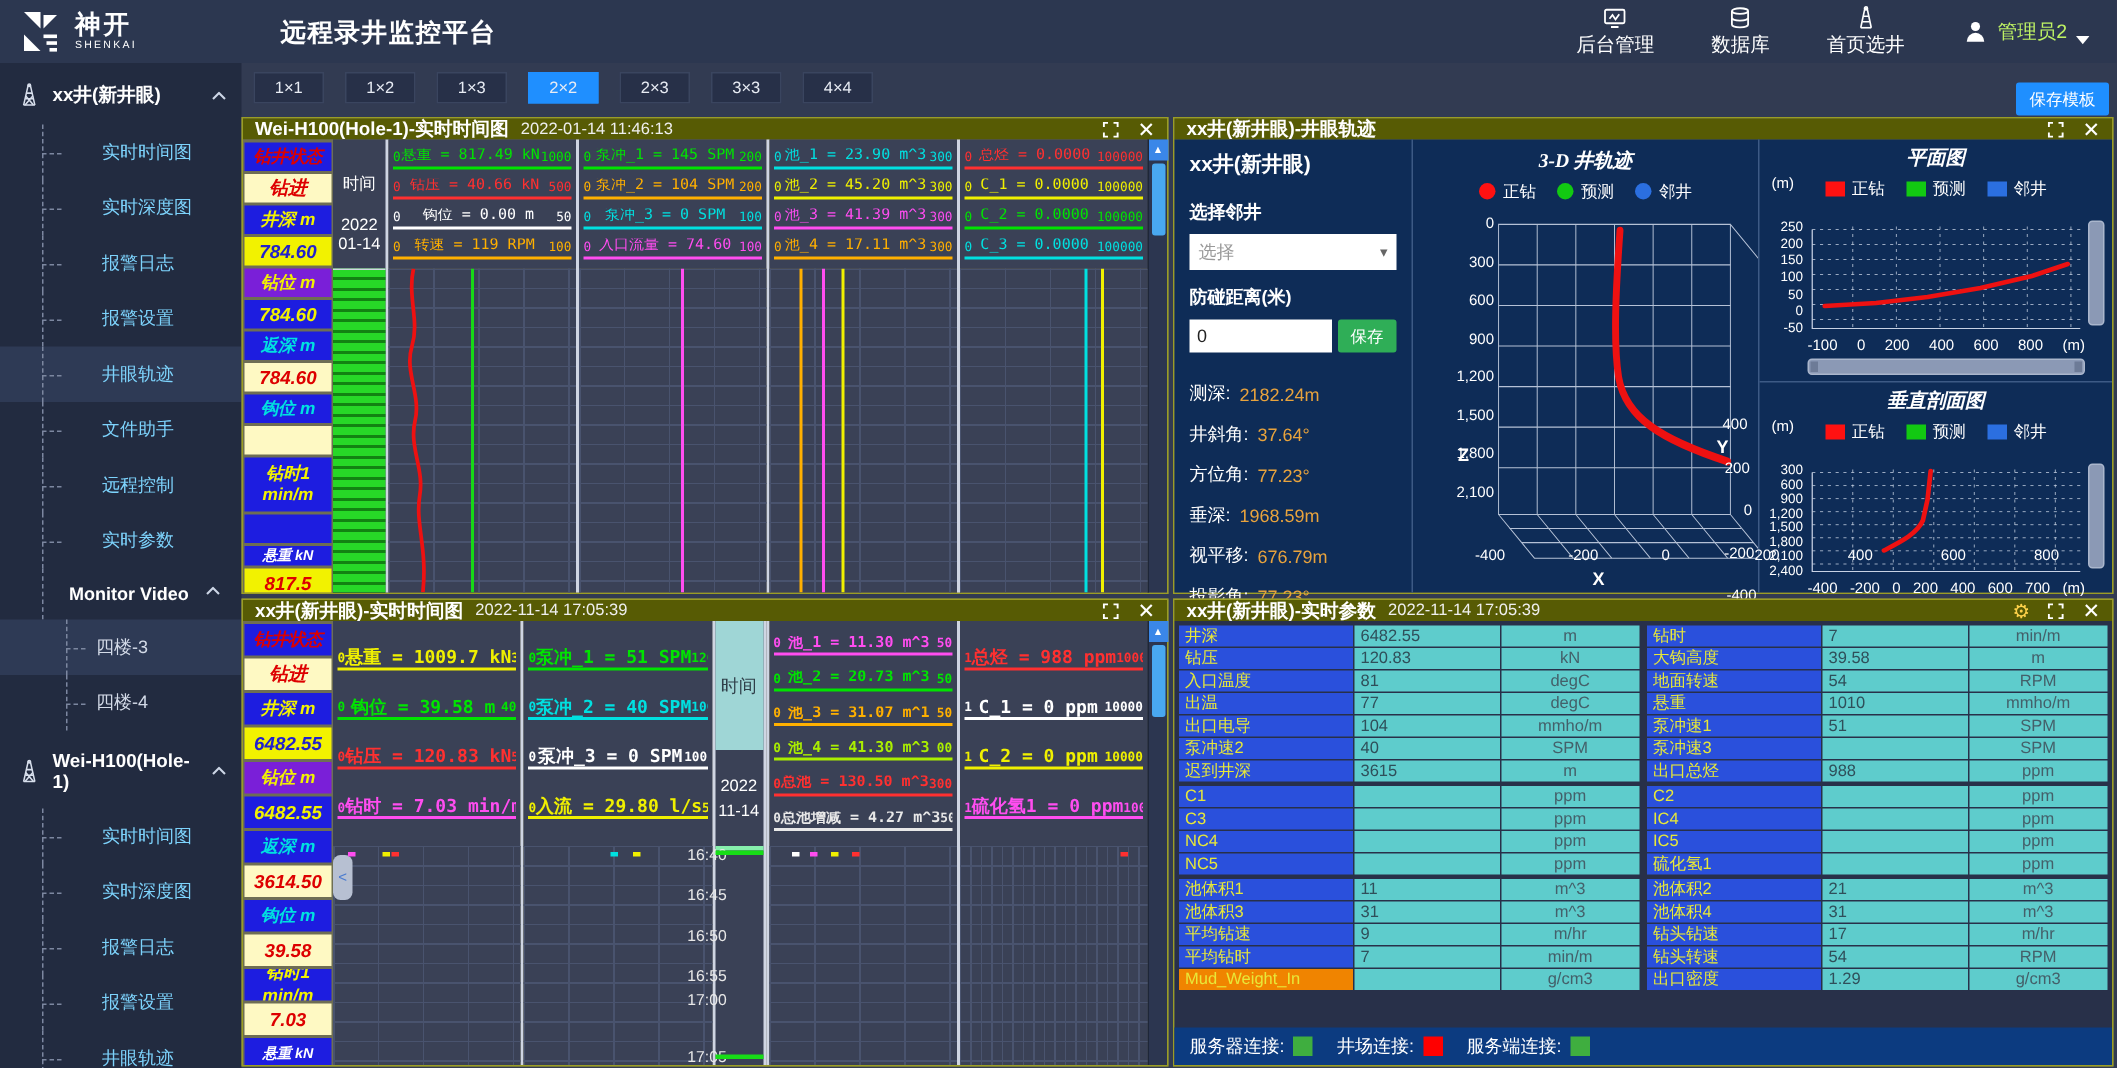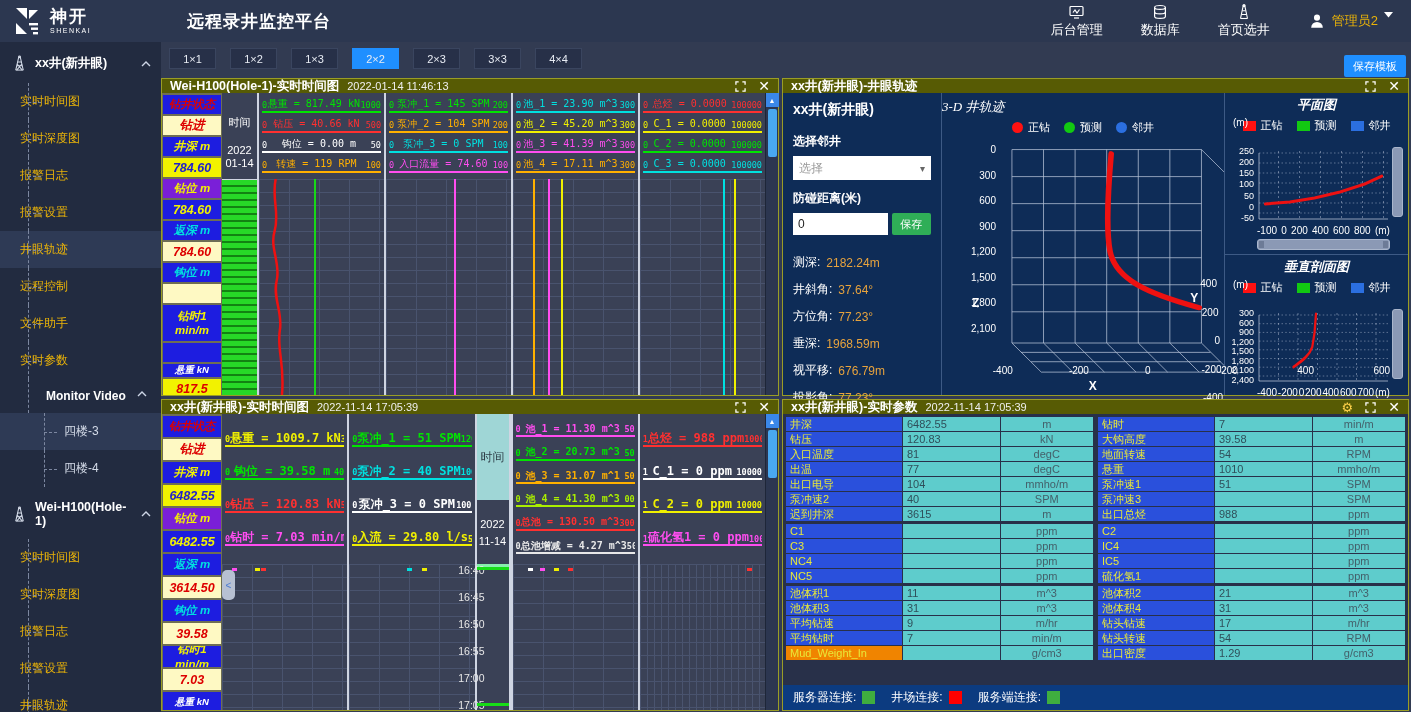--- a/index.html
+++ b/index.html
@@ -9,33 +9,33 @@
 
 .topbar{position:absolute;left:0;top:0;width:1411px;height:42px;background:#2c3750;display:flex;align-items:center;z-index:9}
 .logo-wrap{width:161px;display:flex;align-items:center;padding-left:12px;gap:8px}
 .logo-glyph{width:30px;height:30px}
 .brand{color:#fff;line-height:1}
 .brand .cn{font-size:17px;font-weight:bold;letter-spacing:2px}
 .brand .en{font-size:7px;letter-spacing:1.5px;margin-top:2px}
 .app-title{color:#fff;font-size:17px;font-weight:bold;margin-left:26px;letter-spacing:1px}
 .top-nav{margin-left:auto;display:flex;align-items:center;gap:38px;margin-right:18px}
 .nav-item{display:flex;flex-direction:column;align-items:center;color:#fff;font-size:13px;gap:1px;cursor:pointer}
-.user-item{display:flex;align-items:flex-start;color:#eab308;font-size:13px;gap:6px;cursor:pointer}
+.user-item{display:flex;align-items:flex-end;color:#bef264;font-size:13px;gap:6px;cursor:pointer}
 
 
 .toolbar{position:absolute;left:169px;top:48px;display:flex;gap:14px;z-index:8}
 .lay-btn{width:47px;height:21px;background:#273048;border:1px solid #3a455f;color:#e8ecf4;font-size:11px;display:flex;align-items:center;justify-content:center;cursor:pointer}
 .lay-btn.active{background:#1f8fff;border-color:#1f8fff}
 .save-btn{position:absolute;right:5px;top:55px;width:62px;height:22px;background:#1f8fff;color:#fff;font-size:11px;display:flex;align-items:center;justify-content:center;border-radius:2px;cursor:pointer;z-index:8}
 
 
 .sidebar{position:absolute;left:0;top:42px;width:161px;bottom:0;background:#222b40;overflow:hidden}
 .side-group{display:flex;align-items:center;gap:8px;padding:13px 10px 11px 12px;color:#fff;font-size:12.5px;font-weight:bold;cursor:pointer}
 .side-group .sg-label{flex:1}
-.side-item{position:relative;padding:10px 4px 10px 20px;color:#eab308;font-size:12px;cursor:pointer;white-space:nowrap}
+.side-item{position:relative;padding:10px 4px 10px 68px;color:#7dd3fc;font-size:12px;cursor:pointer;white-space:nowrap}
 .side-item::before{content:"";position:absolute;left:28px;top:0;bottom:0;border-left:1px dashed #7c87a0}
 .side-item::after{content:"";position:absolute;left:28px;top:50%;width:13px;border-top:1px dashed #7c87a0}
 .side-item.active{background:#2e3a55}
 .side-video{position:relative;padding:10px 4px 10px 46px;color:#fff;font-weight:bold;font-size:12px;cursor:pointer}
 .side-video::before{content:"";position:absolute;left:28px;top:0;bottom:0;border-left:1px dashed #7c87a0}
 .side-video .vcaret{position:absolute;right:14px;top:12px}
 .side-sub{position:relative;padding:10px 4px 10px 64px;color:#d4dbe8;font-size:12px;cursor:pointer}
 .side-sub::before{content:"";position:absolute;left:44px;top:0;bottom:0;border-left:1px dashed #7c87a0}
 .side-sub::after{content:"";position:absolute;left:44px;top:50%;width:13px;border-top:1px dashed #7c87a0}
 .side-sub.active{background:#2e3a55}
@@ -104,29 +104,29 @@
 .bselect{width:100%;height:24px;background:#fff;color:#9a9a9a;font-size:12px;display:flex;align-items:center;padding:0 6px;cursor:pointer}
 .bselect .sel-caret{margin-left:auto;color:#666;font-size:10px}
 .distrow{display:flex;gap:4px;margin-top:4px}
 .dist-input{width:96px;height:22px;background:#fff;color:#222;font-size:12px;display:flex;align-items:center;padding:0 5px}
 .bsave{width:40px;height:22px;background:#2fae57;color:#fff;font-size:11px;display:flex;align-items:center;justify-content:center;border-radius:2px;cursor:pointer}
 .bstats{margin-top:14px}
 .bstat{font-size:12px;height:27px;display:flex;align-items:center}
 .bstat .sv{color:#e8a33d;margin-left:6px}
 .bstat.last{margin-top:12px}
 .b3d{flex:1;min-width:0;position:relative;border-left:1px solid #3d5a85;padding-top:5px}
-.b3d-title{color:#fff;font-weight:normal;font-size:13px;font-style:italic;font-family:"Liberation Serif",serif}
+.b3d-title{text-align:center;color:#fff;font-weight:bold;font-size:13px;font-style:italic;font-family:"Liberation Serif",serif}
 .legend-row{display:flex;justify-content:center;align-items:center;gap:14px;margin-top:4px;color:#fff;font-size:11px}
 .lg-it{display:flex;align-items:center;gap:5px}
 .lg-dot{width:11px;height:11px;border-radius:50%}
 .lg-sq{width:13px;height:10px}
 .b3d-wrap{position:absolute;left:0;top:42px;right:0;bottom:0}
 .tick3d{position:absolute;color:#fff;font-size:10px}
 .axis3d{position:absolute;color:#fff;font-size:12px;font-weight:bold}
-.bright{width:184px;flex:none;border-left:1px solid #3d5a85;display:flex;flex-direction:column}
+.bright{width:236px;flex:none;border-left:1px solid #3d5a85;display:flex;flex-direction:column}
 .bmini{flex:1;position:relative;padding:3px 4px 2px 4px}
 .bmini+.bmini{border-top:1px solid #3d5a85}
 .bm-title{text-align:center;color:#fff;font-weight:bold;font-style:italic;font-size:13px;font-family:"Liberation Serif",serif}
 .bm-unit{position:absolute;left:8px;top:24px;color:#fff;font-size:10px}
 .bm-plotrow{display:flex;margin-top:14px;align-items:stretch}
 .bm-yticks{width:27px;flex:none;display:flex;flex-direction:column;justify-content:space-between;align-items:flex-end;color:#fff;font-size:9px;padding:0 2px 0 0;line-height:1}
 .bm-svg{flex:1;min-width:0;height:76px}
 .bm-vslider{width:13px;flex:none;display:flex;justify-content:center}
 .bm-vthumb{width:11px;height:70px;background:#8b99b5;border:1px solid #aab6cc;border-radius:3px}
 .bm-xticks{display:flex;justify-content:space-between;color:#fff;font-size:10px;margin:2px 14px 0 28px}
@@ -244,22 +244,22 @@
         <svg width="10" height="6" viewBox="0 0 10 6" fill="none" stroke="#cdd6e6" stroke-width="1.4">
           <path d="M1 5 L5 1 L9 5"></path>
         </svg>
       </span>
     </div>
     <div class="side-item">实时时间图</div>
     <div class="side-item">实时深度图</div>
     <div class="side-item">报警日志</div>
     <div class="side-item">报警设置</div>
     <div class="side-item active">井眼轨迹</div>
+    <div class="side-item">文件助手</div>
     <div class="side-item">远程控制</div>
-    <div class="side-item">文件助手</div>
     <div class="side-item">实时参数</div>
     <div class="side-video">Monitor Video<span class="vcaret">
         <svg width="10" height="6" viewBox="0 0 10 6" fill="none" stroke="#cdd6e6" stroke-width="1.4">
           <path d="M1 5 L5 1 L9 5"></path>
         </svg>
       </span></div>
     <div class="side-sub active">四楼-3</div>
     <div class="side-sub">四楼-4</div>
     <div class="side-group">
       <span>
@@ -759,21 +759,21 @@
           <div class="ctime-head">时间</div>
           <div class="ctime-date">
             <div>2022</div>
             <div>11-14</div>
           </div>
           <div class="ctime-scale">
             <div class="ctick" style="top: -3px;">16:40</div>
             <div class="ctick" style="top: 24px;">16:45</div>
             <div class="ctick" style="top: 51px;">16:50</div>
             <div class="ctick" style="top: 78px;">16:55</div>
-            <div class="ctick" style="top: 105px;">17:00</div>
+            <div class="ctick" style="top: 94px;">17:00</div>
             <div class="ctick" style="top: 132px;">17:05</div>
             <div class="gbar" style="top: 0px;"></div>
             <div class="gbar" style="bottom: 4px;"></div>
           </div>
         </div>
         <div class="track">
           <div class="thd thdC">
             <div class="crow sm" style="color: rgb(255, 77, 240); border-bottom-color: rgb(255, 77, 240);">
               <span class="mn">0</span>
               <span class="clabel">池_1 = 11.30 m^3</span>

